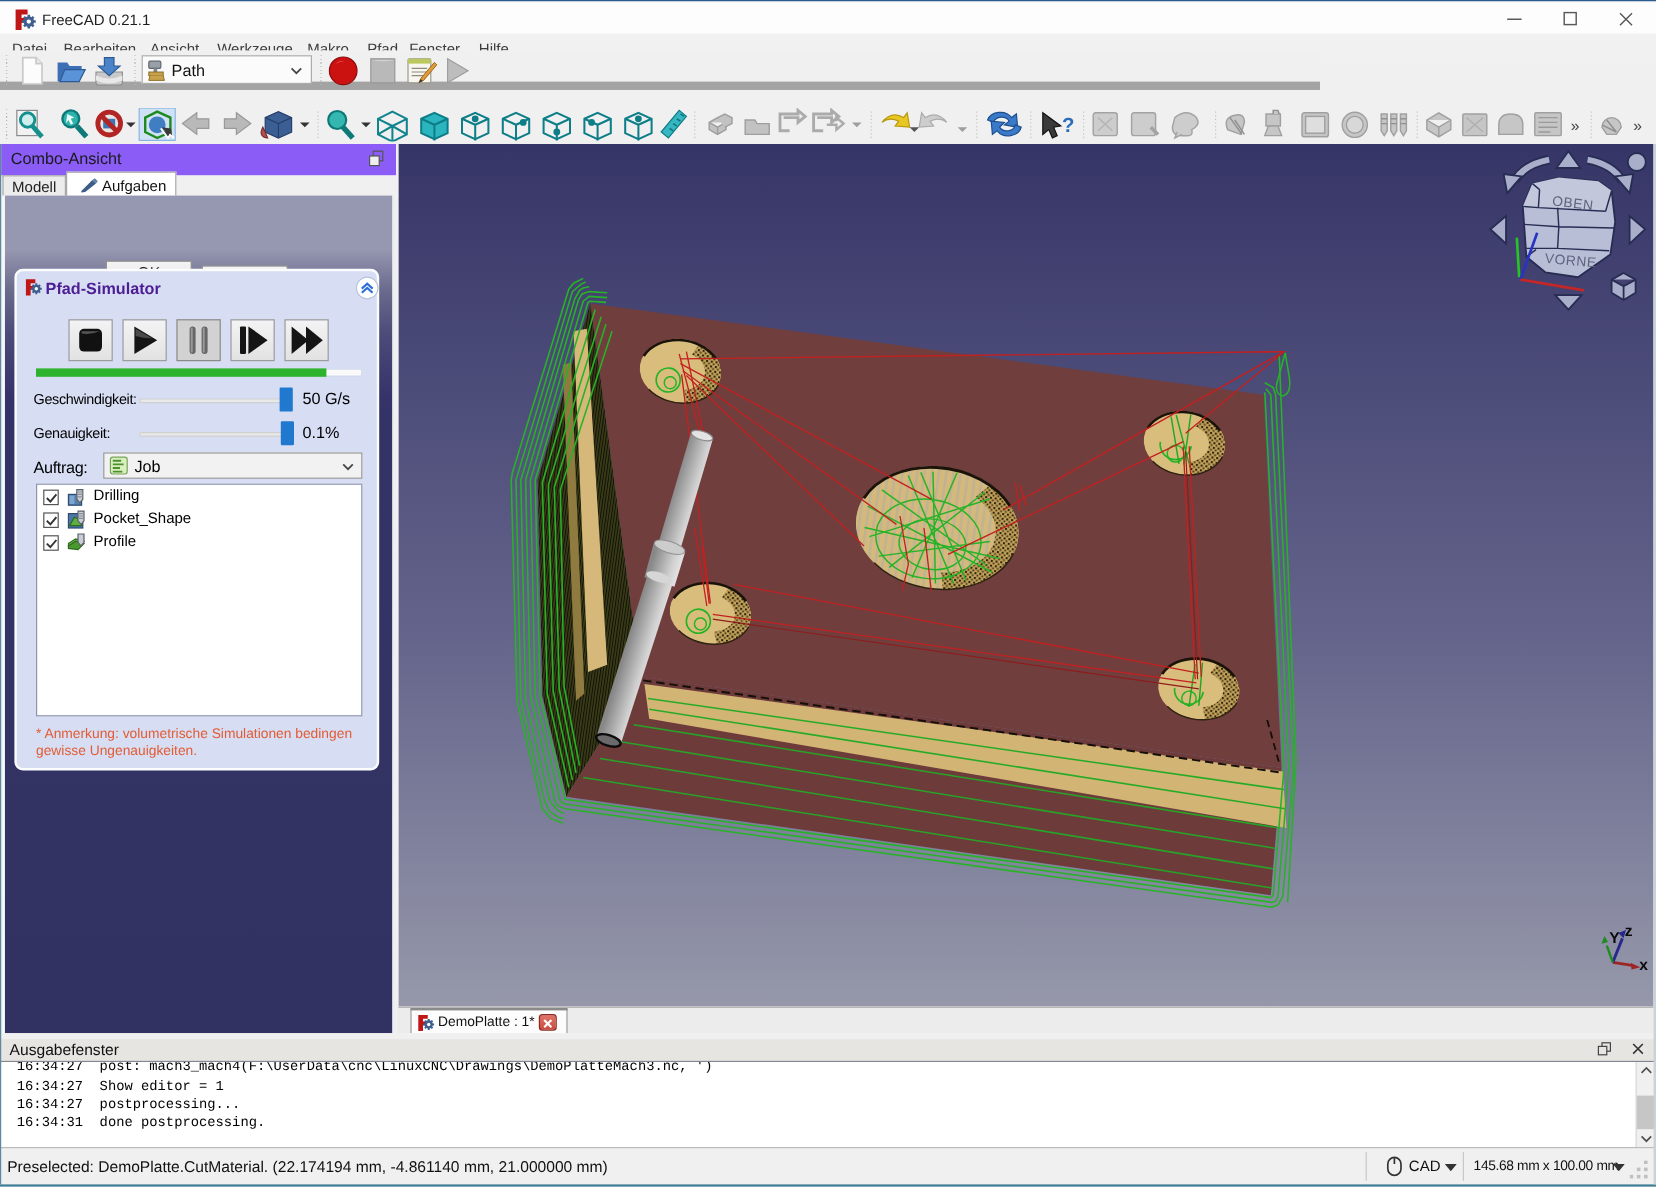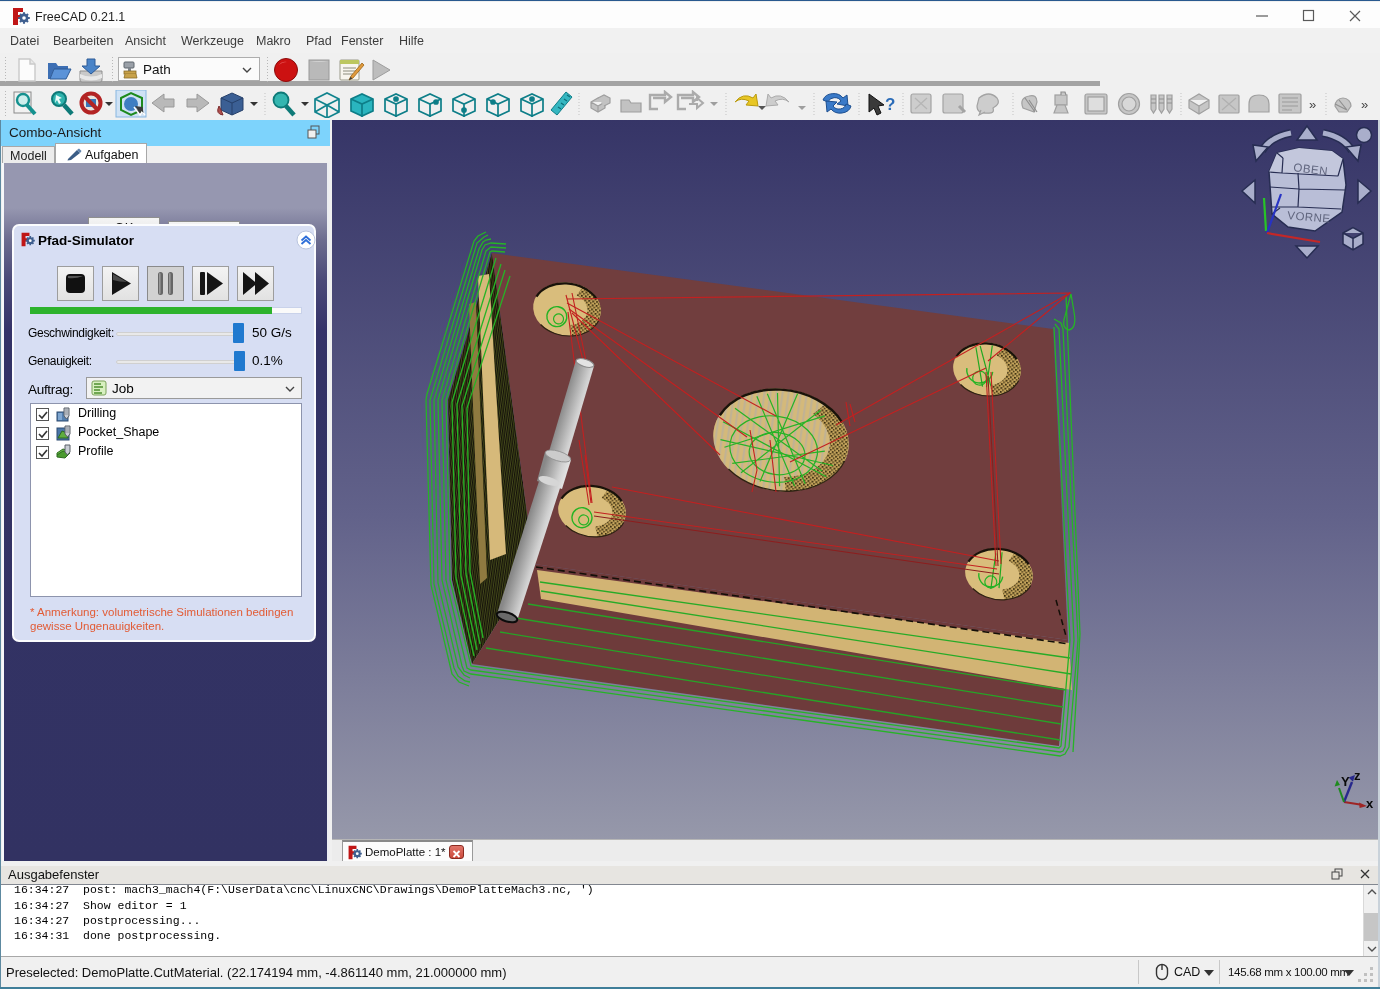--- a/index.html
+++ b/index.html
@@ -5,34 +5,34 @@
   * { margin:0; padding:0; box-sizing:border-box; }
   html,body { width:1380px; height:989px; overflow:hidden; }
   body { font-family:"Liberation Sans", sans-serif; background:#f0f0f0; position:relative; }
   .abs { position:absolute; }
   
   #topline { left:0; top:0; width:1380px; height:1px; background:#29598f; }
   #titlebar { left:0; top:2px; width:1380px; height:27px; background:#fdfdfd; }
   #title-text { left:35px; top:8px; font-size:12.5px; color:#1f1f1f; }
   #menubar { left:0; top:28px; width:1380px; height:25px; background:#f1f1f1; }
   .menu-item { position:absolute; top:6px; font-size:12.5px; color:#3c3c3c; }
-  #toolbar1 { left:0; top:53px; width:1100px; height:33px; background:#f0f0f0; border-bottom:5px solid #a3a3a3; }
+  #toolbar1 { left:0; top:42px; width:1100px; height:33px; background:#f0f0f0; border-bottom:7px solid #a3a3a3; }
   #toolbar2 { left:0; top:86px; width:1380px; height:34px; background:#f0f0f0; }
   .tbsep { position:absolute; width:3px; background-image:repeating-linear-gradient(to bottom,#b8b8b8 0 1px,transparent 1px 3px); background-size:1px 100%; background-repeat:no-repeat; background-position:center; }
   
   #leftdock { left:0; top:120px; width:331px; height:741px; background:#f0f0f0; }
-  #combo-header { left:1px; top:0px; width:329px; height:26px; background:#7dd3fc; }
+  #combo-header { left:1px; top:0px; width:329px; height:26px; background:#8b5cf6; }
   #combo-title { left:8px; top:5px; font-size:13.5px; color:#1a1a1a; position:absolute; }
   #tabs { left:1px; top:23px; width:329px; height:20px; position:absolute; }
   #panel { left:2px; top:43px; width:327px; height:698px; position:absolute;
     background:linear-gradient(to bottom,#9697b0 0px,#9697b0 45px,#6b6b8e 78px,#4b4a78 117px,#353369 167px,#333366 195px,#323262 698px);
     border-left:2px solid #f6f8fa; border-right:2px solid #eceef2; }
   .btn { position:absolute; background:linear-gradient(#f4f4f4,#e6e6e6); border:1px solid #8f8f8f; font-size:13px; color:#111; text-align:center;margin-top:32px; }
   #simbox { position:absolute; left:8px; top:61px; width:304px; height:418px; background:#d7def3; border:2px solid #fbfcfe; border-radius:7px; }
-  #simtitle { position:absolute; left:24px; top:7px; color:#000000; font-weight:bold; font-size:13.5px; }
+  #simtitle { position:absolute; left:24px; top:7px; color:#4c1d95; font-weight:bold; font-size:13.5px; }
   .pbtn { position:absolute; top:40px; width:37px; height:35px; background:linear-gradient(#f3f3f3,#e2e2e2); border:1px solid #9d9d9d; }
   .slider-label { position:absolute; left:14px; font-size:12px; color:#000; letter-spacing:-0.3px; }
   .slider-track { position:absolute; height:4px; background:#e9e9e9; border:1px solid #d0d0d0; border-radius:2px; }
   .slider-handle { position:absolute; width:11px; height:20px; background:#2079cf; border-radius:1px; }
   .slider-val { position:absolute; font-size:13.5px; color:#000; }
   
   #viewport { left:332px; top:120px; width:1046px; height:719px; }
   #vtabbar { left:332px; top:839px; width:1046px; height:22px; background:#ececec; border-top:1px solid #b6b6b6;text-align:right; }
   
   #outdock { left:0; top:861px; width:1380px; height:96px; background:#f0f0f0; }

